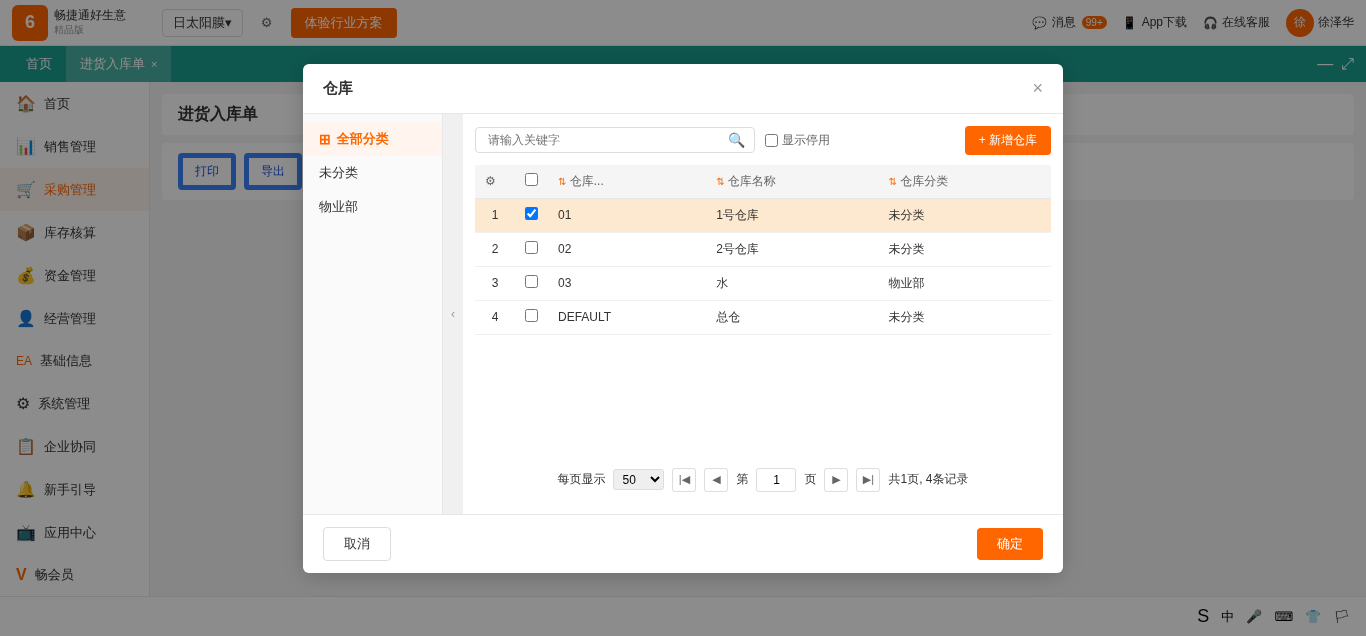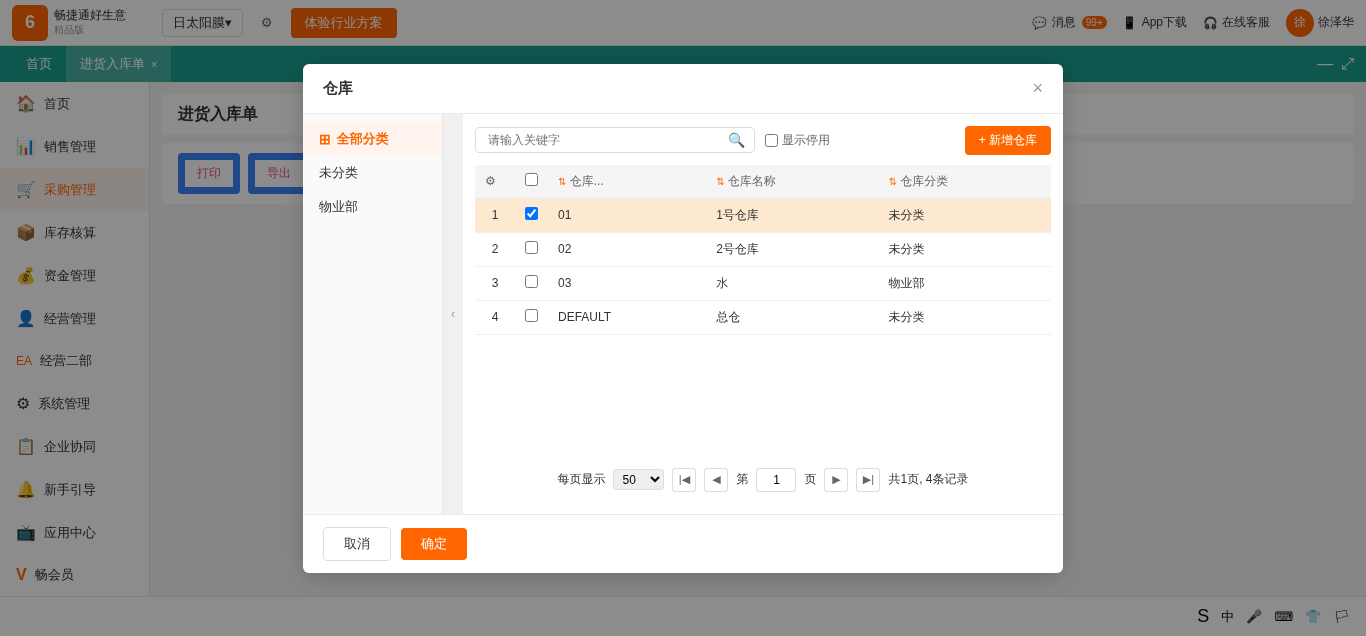--- a/index.html
+++ b/index.html
@@ -99,21 +99,21 @@
     }
     .page-title { font-size: 16px; font-weight: bold; color: #333; }
     .toolbar {
       display: flex; align-items: center; gap: 8px; flex-wrap: wrap;
     }
     .btn {
       padding: 5px 12px; border-radius: 4px; cursor: pointer; font-size: 12px;
       border: 1px solid #ddd; background: white; color: #333;
     }
     .btn-primary { background: #f60; color: white; border-color: #f60; }
-    .btn-default { background: white; color: #ec4899; border: 7px solid #3b82f6; }
+    .btn-default { background: white; color: #1d4ed8; border: 5px solid #3b82f6; }
 
     
     .bottom-bar {
       position: fixed; bottom: 0; left: 0; right: 0; height: 40px;
       background: white; border-top: 1px solid #e8e8e8;
       display: flex; align-items: center; justify-content: flex-end;
       padding: 0 16px; gap: 12px;
     }
 
     
@@ -197,21 +197,21 @@
     .pagination-input {
       width: 40px; height: 24px; border: 1px solid #ddd; border-radius: 3px;
       text-align: center; font-size: 12px; outline: none;
     }
     .page-size-select {
       height: 21px; border: 1px solid #ddd; border-radius: 3px; font-size: 12px; padding: 0 4px; outline: none;
     }
 
     
     .modal-footer {
-      display: flex; align-items: center; justify-content: flex-start; gap: 10px;
+      display: flex; align-items: center; justify-content: space-between; gap: 10px;
       padding: 12px 20px; border-top: 1px solid #e8e8e8;
     }
     .btn-cancel {
       padding: 7px 20px; border: 1px solid #ddd; border-radius: 4px;
       background: white; cursor: pointer; font-size: 13px; color: #333;
     }
     .btn-confirm {
       padding: 7px 20px; border: none; border-radius: 4px;
       background: #f60; color: white; cursor: pointer; font-size: 13px;
     }
@@ -299,21 +299,21 @@
   <div class="sidebar-item">
     <span class="sidebar-icon">💰</span>
     <span>资金管理</span>
   </div>
   <div class="sidebar-item">
     <span class="sidebar-icon">👤</span>
     <span>经营管理</span>
   </div>
   <div class="sidebar-item">
     <span class="sidebar-icon" style="font-size:12px; font-weight:normal; color:#f60;">EA</span>
-    <span>经营二部</span>
+    <span>基础信息</span>
   </div>
   <div class="sidebar-item">
     <span class="sidebar-icon">⚙</span>
     <span>系统管理</span>
   </div>
   <div class="sidebar-item">
     <span class="sidebar-icon">📋</span>
     <span>企业协同</span>
   </div>
   <div class="sidebar-item">

